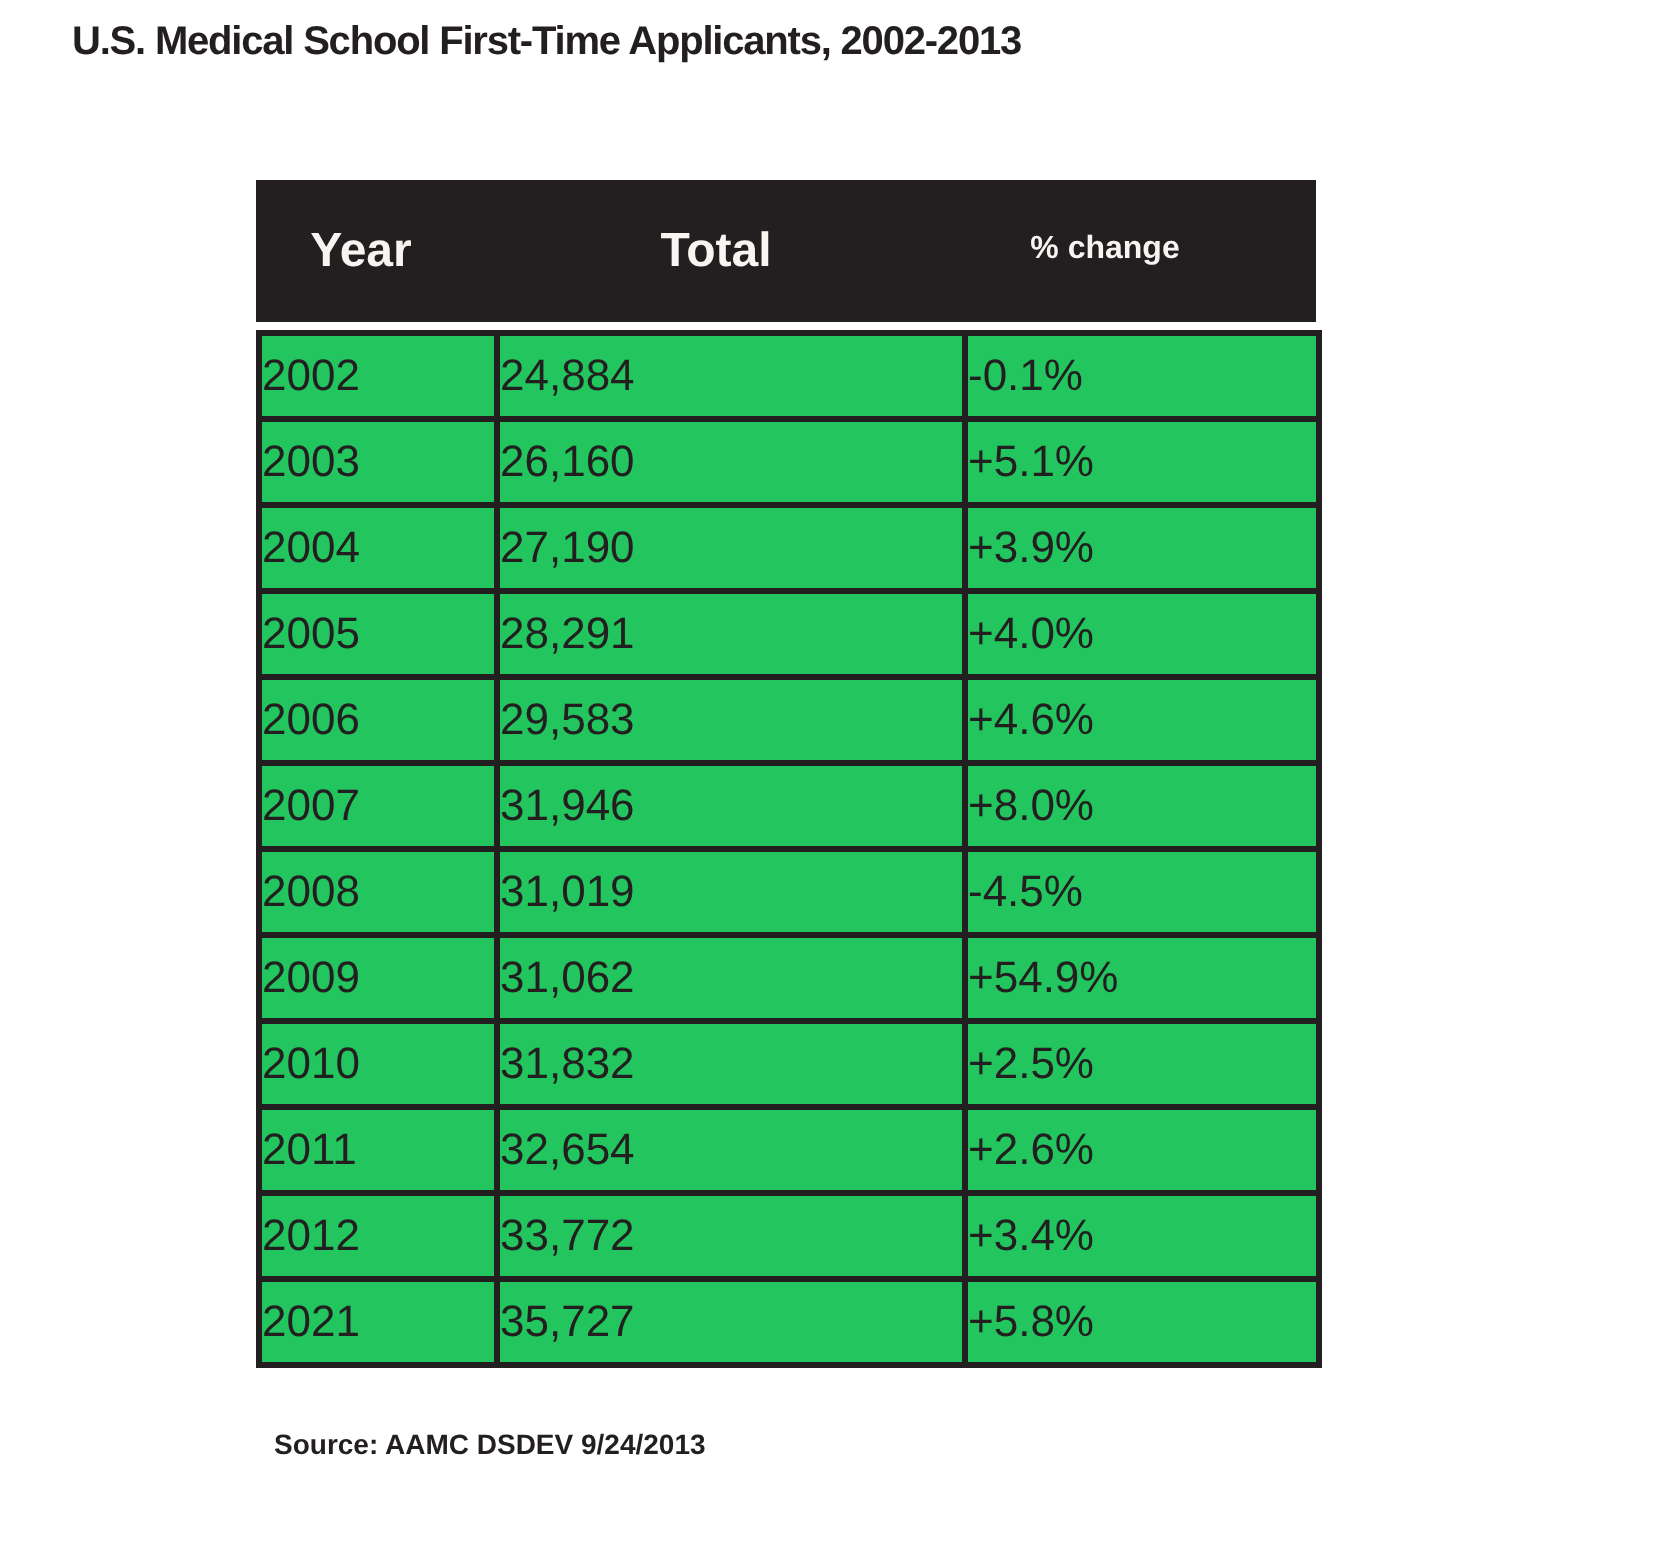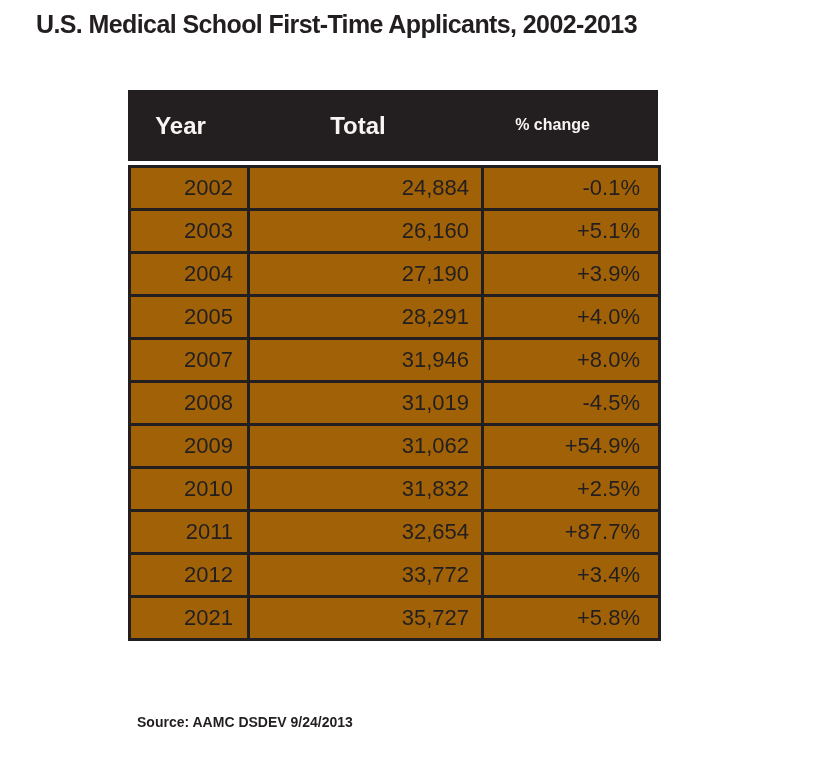--- a/index.html
+++ b/index.html
@@ -17,21 +17,21 @@
     color: var(--ink);
     font-family: "Liberation Sans", sans-serif;
     position: relative;
     overflow: hidden;
   }
   .title {
     position: absolute;
     left: 36px;
     top: 10px;
     margin: 0;
-    font-size: 25px;
+    font-size: 20px;
     font-weight: 700;
     letter-spacing: -0.6px;
     white-space: nowrap;
     color: var(--ink);
     text-align: center;
   }
   .tablewrap {
     position: absolute;
     left: 128px;
     top: 90px;
@@ -64,26 +64,26 @@
     border-collapse: collapse;
     width: 530px;
     table-layout: fixed;
   }
   col.c1 { width: 119px; }
   col.c2 { width: 234px; }
   col.c3 { width: 177px; }
   td {
     border: 3px solid var(--ink);
     height: 43px;
-    text-align: right;
+    text-align: left;
     vertical-align: middle;
     font-size: 22px;
     padding: 0;
     color: var(--ink);
-    background: #a16207;
+    background: #22c55e;
   }
   td.cell-year  { padding-right: 14px; }
   td.cell-total { padding-right: 12px; }
   td.cell-pct   { padding-right: 18px; }
   .source {
     position: absolute;
     left: 137px;
     top: 714px;
     font-size: 14px;
     font-weight: 700;
@@ -132,20 +132,25 @@
     <td class="cell-total">27,190</td>
     <td class="cell-pct">+3.9%</td>
   </tr>
 
   <tr>
     <td class="cell-year">2005</td>
     <td class="cell-total">28,291</td>
     <td class="cell-pct">+4.0%</td>
   </tr>
 
+  <tr>
+    <td class="cell-year">2006</td>
+    <td class="cell-total">29,583</td>
+    <td class="cell-pct">+4.6%</td>
+  </tr>
 
   <tr>
     <td class="cell-year">2007</td>
     <td class="cell-total">31,946</td>
     <td class="cell-pct">+8.0%</td>
   </tr>
 
   <tr>
     <td class="cell-year">2008</td>
     <td class="cell-total">31,019</td>
@@ -160,21 +165,21 @@
 
   <tr>
     <td class="cell-year">2010</td>
     <td class="cell-total">31,832</td>
     <td class="cell-pct">+2.5%</td>
   </tr>
 
   <tr>
     <td class="cell-year">2011</td>
     <td class="cell-total">32,654</td>
-    <td class="cell-pct">+87.7%</td>
+    <td class="cell-pct">+2.6%</td>
   </tr>
 
   <tr>
     <td class="cell-year">2012</td>
     <td class="cell-total">33,772</td>
     <td class="cell-pct">+3.4%</td>
   </tr>
 
   <tr>
     <td class="cell-year">2021</td>

